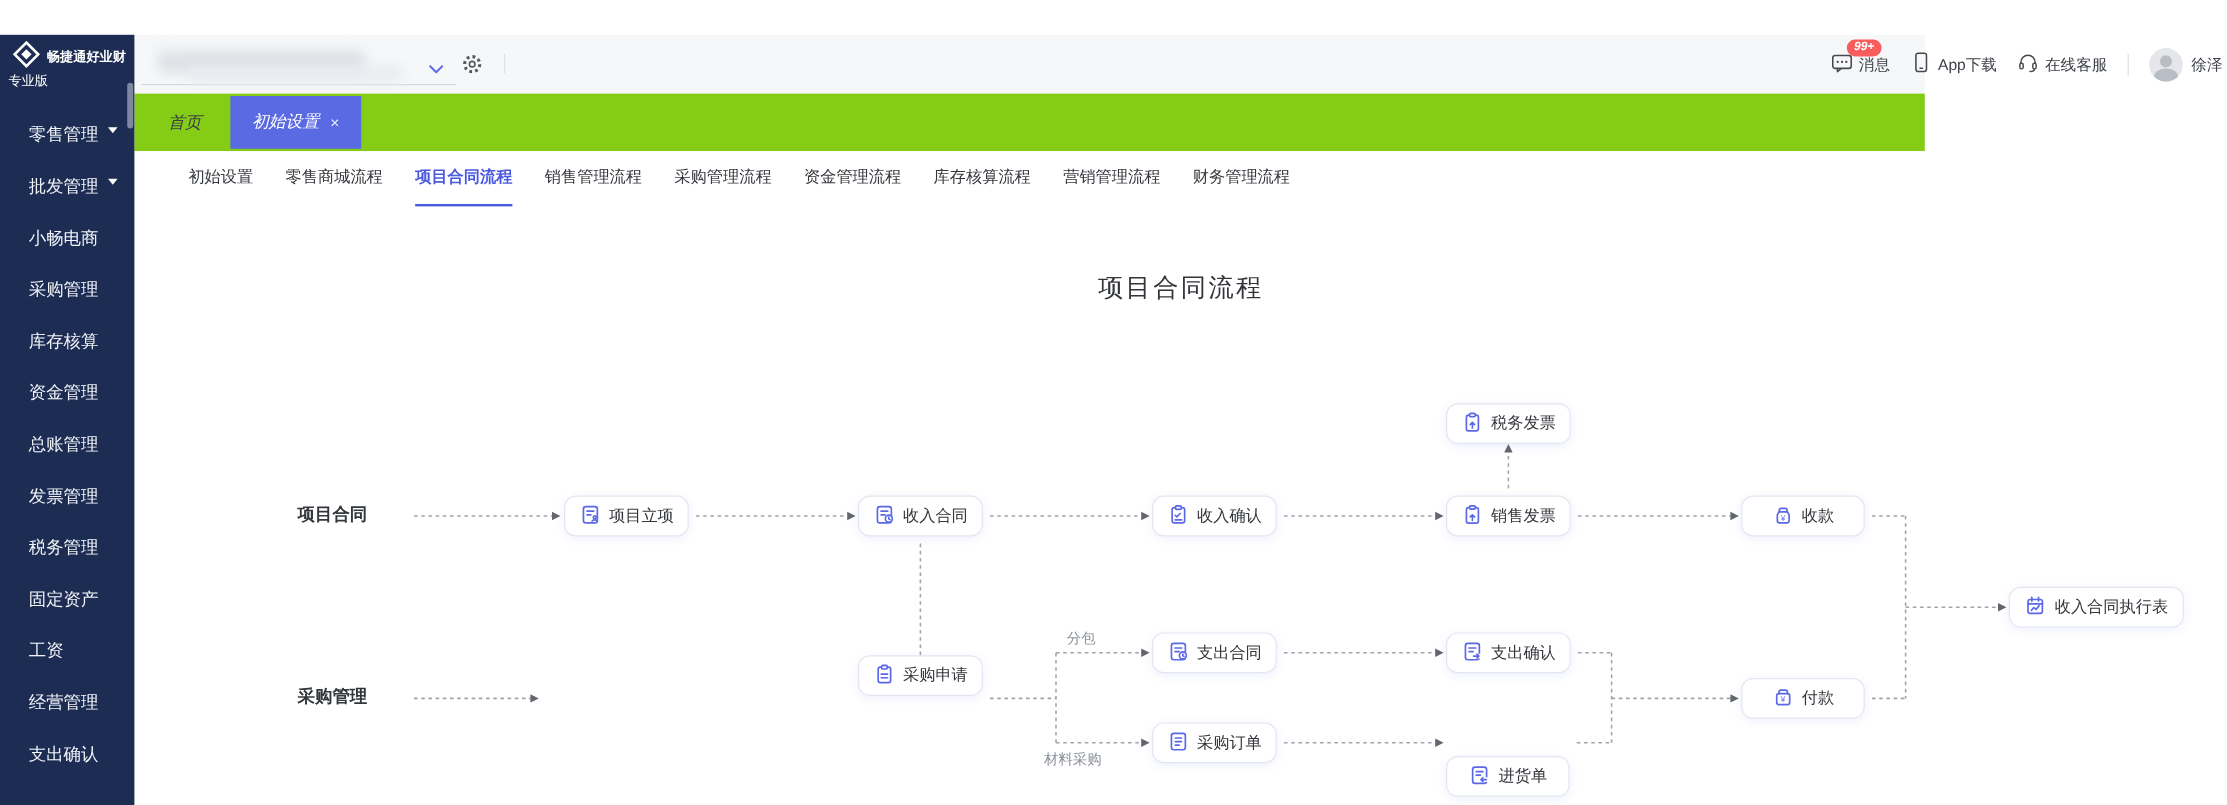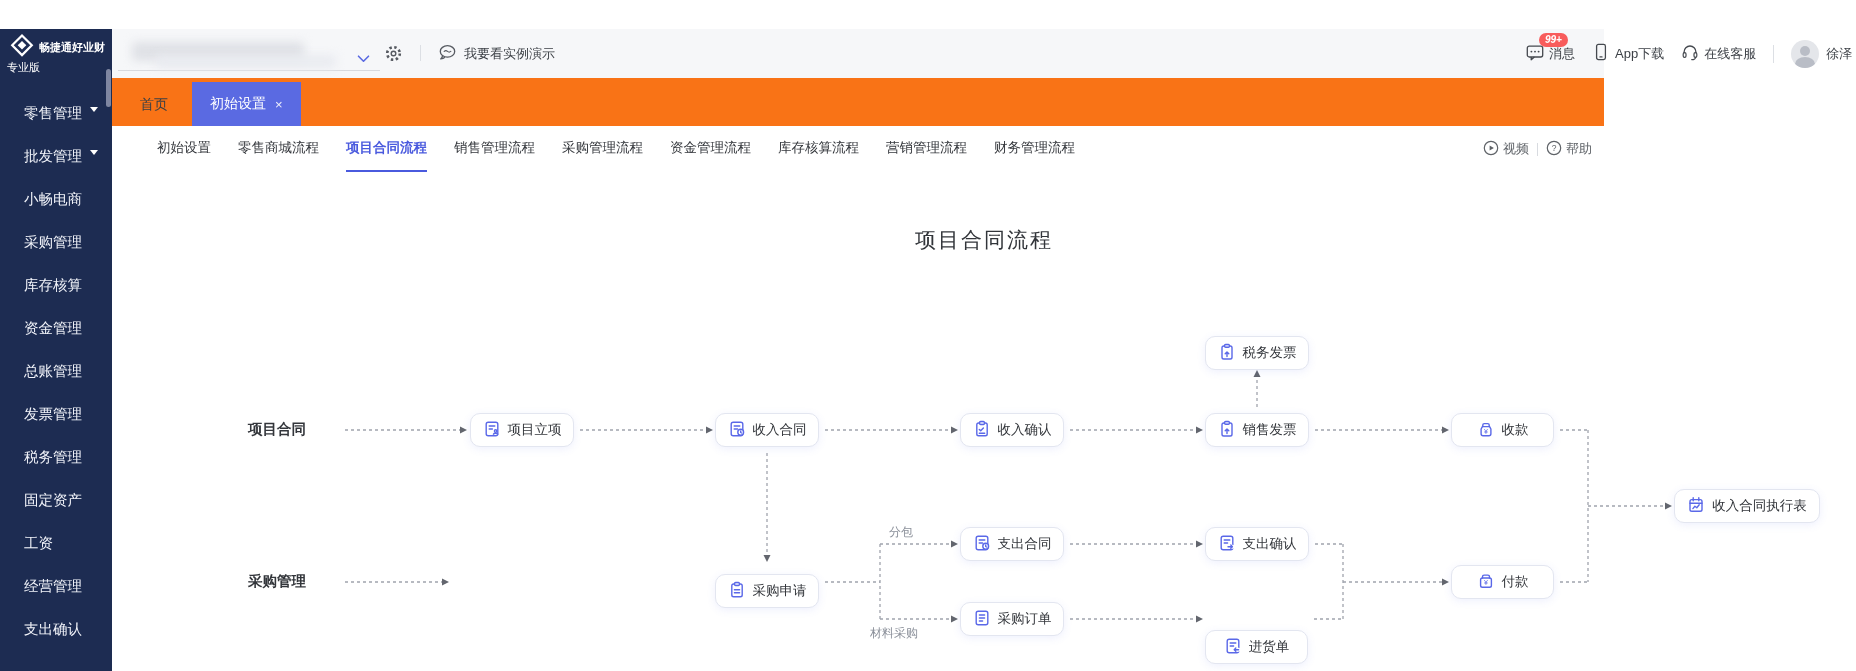--- a/index.html
+++ b/index.html
@@ -32,21 +32,21 @@
   .tr-item { display:flex; align-items:center; gap:5px; font-size:13px; color:#3c4046; cursor:pointer; position:relative; }
   .badge { position:absolute; top:-10px; left:13px; background:#f85c5c; color:#fff; font-size:10px; font-weight:bold; line-height:14px; padding:0 6px; border-radius:8px;font-style:italic; }
   .user { display:flex; align-items:center; gap:7px; cursor:pointer; }
   .avatar { width:28px; height:28px; border-radius:50%; background:#e4e6ea; overflow:hidden; position:relative; }
   .avatar .head { position:absolute; left:9px; top:6px; width:10px; height:10px; border-radius:50%; background:#b9bdc6; }
   .avatar .body { position:absolute; left:4px; top:17px; width:20px; height:14px; border-radius:50%; background:#b9bdc6; }
   .username { font-size:13px; color:#3c4046; width:40px; overflow:visible; }
   .udiv { width:1px; height:18px; background:#dcdfe4; }
 
   
-  .tabbar { position:absolute; left:112px; top:78px; right:0; height:48px; background:#f97316; display:flex; align-items:flex-end; }
+  .tabbar { position:absolute; left:112px; top:78px; right:0; height:48px; background:#84cc16; display:flex; align-items:center;font-style:italic; }
   .tab-home { margin-left:16px; width:52px; line-height:44px; text-align:center; font-size:14px; color:#3a3f45; cursor:pointer; }
   .tab-active { margin-left:12px; height:44px; background:#5a6ae2; color:#fff; font-size:14px; display:flex; align-items:center; gap:9px; padding:0 18px; cursor:pointer; }
   .tab-close { font-size:13px; opacity:.9; cursor:pointer; }
 
   
   .content { position:absolute; left:112px; top:126px; right:0; bottom:0; background:#fff; }
   .navrow { position:absolute; left:0; top:0; right:0; height:46px; display:flex; align-items:stretch; padding-left:45px; gap:27px; font-size:13.5px; color:#34373c; z-index:3; }
   .nav-item { line-height:44px; cursor:pointer; }
   .nav-item.active { color:#4a5ade; border-bottom:2px solid #4a5ade; font-weight:bold; }
   .nav-right { position:absolute; right:12px; top:0; height:46px; display:flex; align-items:center; gap:8px; color:#5f6368; font-size:13px; }
@@ -109,30 +109,20 @@
       </span>
     </div>
     <span class="gearbox">
       <svg width="19" height="19" viewBox="0 0 19 19">
           <circle cx="9.5" cy="9.5" r="6.3" fill="none" stroke="#565a61" stroke-width="2.6" stroke-dasharray="2.4 2.55"></circle>
           <circle cx="9.5" cy="9.5" r="4.4" fill="#f6f7f9" stroke="none"></circle>
           <circle cx="9.5" cy="9.5" r="2.3" fill="none" stroke="#565a61" stroke-width="1.4"></circle>
         </svg>
     </span>
     <div class="vdiv"></div>
-    <div class="demo">
-      <span>
-        <svg width="19" height="18" viewBox="0 0 19 18">
-            <ellipse cx="9.5" cy="8.4" rx="7.2" ry="5.7" fill="none" stroke="#565a61" stroke-width="1.3"></ellipse>
-            <path d="M4.6 12.6c-.3 1.6-1 2.6-1.9 3.3 1.8-.2 3.2-.8 4.2-1.7" fill="none" stroke="#565a61" stroke-width="1.3" stroke-linejoin="round"></path>
-            <path d="M6.2 8.4c1.1-.9 2.2-.9 3.3 0s2.2.9 3.3 0" fill="none" stroke="#565a61" stroke-width="1.2" stroke-linecap="round"></path>
-          </svg>
-      </span>
-      <span>我要看实例演示</span>
-    </div>
     <div class="topbar-right">
       <div class="tr-item">
         <span>
           <svg width="18" height="18" viewBox="0 0 18 18">
               <rect x="1.3" y="3.2" width="15.4" height="10.8" rx="2" fill="none" stroke="#45494f" stroke-width="1.3"></rect>
               <path d="M5.2 14v2.8L8.4 14" fill="none" stroke="#45494f" stroke-width="1.3" stroke-linejoin="round"></path>
               <circle cx="5.4" cy="8.6" r=".95" fill="#45494f"></circle>
               <circle cx="9" cy="8.6" r=".95" fill="#45494f"></circle>
               <circle cx="12.6" cy="8.6" r=".95" fill="#45494f"></circle>
             </svg>
@@ -183,41 +173,20 @@
     <div class="navrow">
       <span class="nav-item">初始设置</span>
       <span class="nav-item">零售商城流程</span>
       <span class="nav-item active">项目合同流程</span>
       <span class="nav-item">销售管理流程</span>
       <span class="nav-item">采购管理流程</span>
       <span class="nav-item">资金管理流程</span>
       <span class="nav-item">库存核算流程</span>
       <span class="nav-item">营销管理流程</span>
       <span class="nav-item">财务管理流程</span>
-    </div>
-    <div class="nav-right">
-      <span class="it">
-        <span>
-          <svg width="16" height="16" viewBox="0 0 16 16">
-              <circle cx="8" cy="8" r="6.7" fill="none" stroke="#5f6368" stroke-width="1.2"></circle>
-              <path d="M6.6 5.4v5.2L10.9 8z" fill="#5f6368"></path>
-            </svg>
-        </span>
-        <span>视频</span>
-      </span>
-      <span class="nr-div"></span>
-      <span class="it">
-        <span>
-          <svg width="16" height="16" viewBox="0 0 16 16">
-              <circle cx="8" cy="8" r="6.7" fill="none" stroke="#5f6368" stroke-width="1.2"></circle>
-              <text x="8" y="11" font-size="8.5" text-anchor="middle" fill="#5f6368">?</text>
-            </svg>
-        </span>
-        <span>帮助</span>
-      </span>
     </div>
 
     <div class="flow">
       <div class="flow-title">项目合同流程</div>
 
       <svg class="wires" width="1744" height="545" viewBox="0 0 1744 545">
         <g fill="none" stroke="#a0a4ad" stroke-width="1.3" stroke-dasharray="3 3">
           <path d="M233 304H348"></path>
             <path d="M468 304H594"></path>
             <path d="M713 304H839"></path>
@@ -316,21 +285,21 @@
       </div>
       <div class="node" style="left:1093px;top:401px">
         <span><svg width="18" height="18" viewBox="0 0 18 18" fill="none" stroke="#5a68e8" stroke-width="1.4" stroke-linecap="round" stroke-linejoin="round">
               <rect x="3.2" y="2.2" width="11.6" height="13.6" rx="2"></rect>
               <path d="M6.2 6h5.6M6.2 9h3.4"></path>
               <path d="M9.8 12.7h4.8" stroke="#fff" stroke-width="4"></path>
               <path d="M10 12.7h4.4M12.8 11.1l1.6 1.6-1.6 1.6"></path>
             </svg></span>
         <span>支出确认</span>
       </div>
-      <div class="node" style="left:603px;top:448px">
+      <div class="node" style="left:603px;top:420px">
         <span><svg width="18" height="18" viewBox="0 0 18 18" fill="none" stroke="#5a68e8" stroke-width="1.4" stroke-linecap="round" stroke-linejoin="round">
               <rect x="3.8" y="3" width="10.4" height="12.8" rx="1.8"></rect>
               <rect x="6.6" y="1.5" width="4.8" height="3" rx="1" fill="#eef1fe"></rect>
               <path d="M6.4 8.8h5.2M6.4 11.8h5.2"></path>
             </svg></span>
         <span>采购申请</span>
       </div>
       <div class="node" style="left:848px;top:476px">
         <span><svg width="18" height="18" viewBox="0 0 18 18" fill="none" stroke="#5a68e8" stroke-width="1.4" stroke-linecap="round" stroke-linejoin="round">
               <rect x="3.2" y="2.2" width="11.6" height="13.6" rx="2"></rect>

